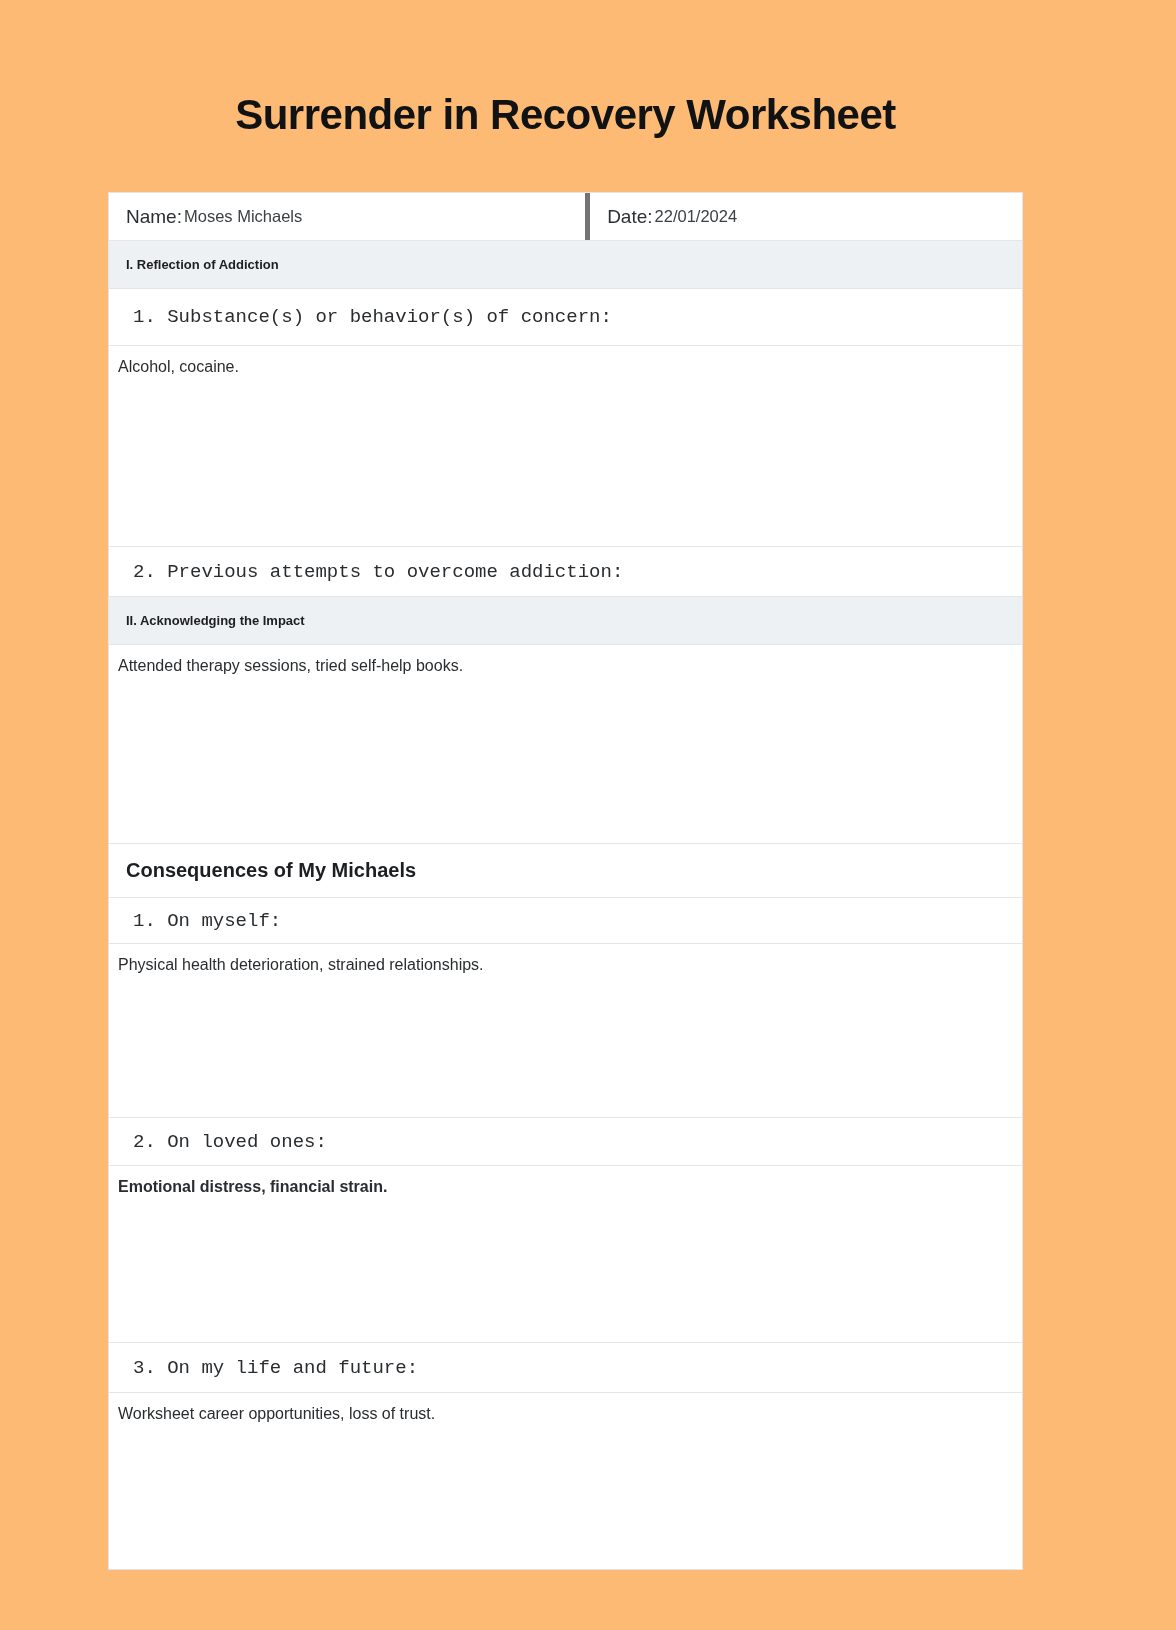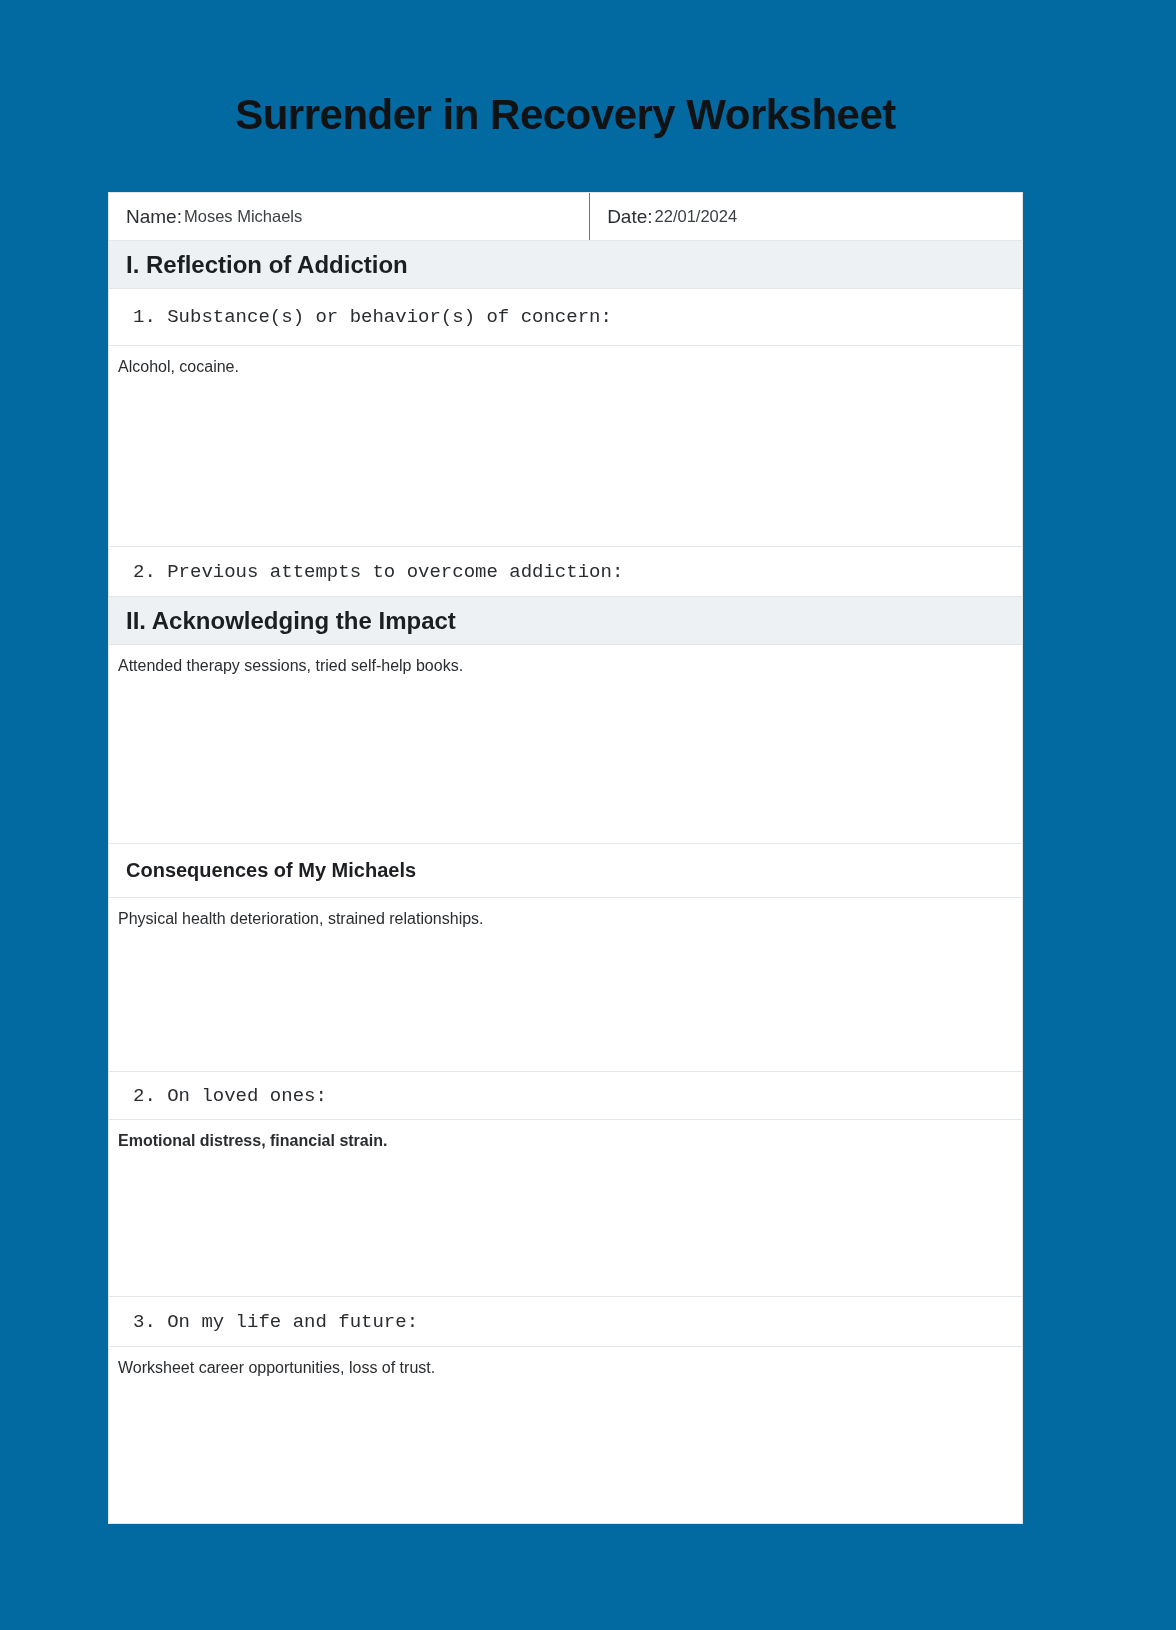--- a/index.html
+++ b/index.html
@@ -6,21 +6,21 @@
   html, body {
     width: 1176px;
     background: #ffffff;
     font-family: "Liberation Sans", "DejaVu Sans", sans-serif;
     color: #26282b;
   }
   .page {
     position: relative;
     width: 1176px;
     height: 1630px;
-    background: #0369a1;
+    background: #fdba74;
     overflow: hidden;
   }
   .content {
     position: absolute;
     left: 108px;
     top: 0;
     width: 915px;
   }
   .title {
     margin-top: 92px;
@@ -49,41 +49,41 @@
     height: 48px;
   }
   .meta-cell {
     display: flex;
     align-items: center;
     padding-left: 17px;
     height: 100%;
   }
   .meta-cell.name {
     width: 52.7%;
-    border-right: 1px solid #737373;
+    border-right: 5px solid #737373;
   }
   .meta-cell.date { flex: 1; }
   .meta-label {
     font-size: 19px;
     color: #2c2f33;
   }
   .meta-value {
     margin-left: 2px;
     font-size: 16.5px;
     color: #3c4043;
   }
 
   
   .sec {
     display: flex;
     align-items: center;
     height: 48px;
     padding-left: 17px;
     background: #edf1f4;
-    font-size: 24px;
+    font-size: 13px;
     font-weight: bold;
     color: #1c1e21;
   }
 
   
   .sub {
     display: flex;
     align-items: center;
     height: 54px;
     padding-left: 17px;
@@ -149,20 +149,21 @@
       <div class="row a h201">Alcohol, cocaine.</div>
 
       <div class="row q h50">2. Previous attempts to overcome addiction:</div>
 
       <div class="row sec h48">II. Acknowledging the Impact</div>
 
       <div class="row a h199">Attended therapy sessions, tried self-help books.</div>
 
       <div class="row sub h54">Consequences of My Michaels</div>
 
+      <div class="row q h46">1. On myself:</div>
 
       <div class="row a h174">Physical health deterioration, strained relationships.</div>
 
       <div class="row q h48">2. On loved ones:</div>
 
       <div class="row a h177">Emotional distress, financial strain.</div>
 
       <div class="row q h50">3. On my life and future:</div>
 
       <div class="row a h176 last">Worksheet career opportunities, loss of trust.</div>

